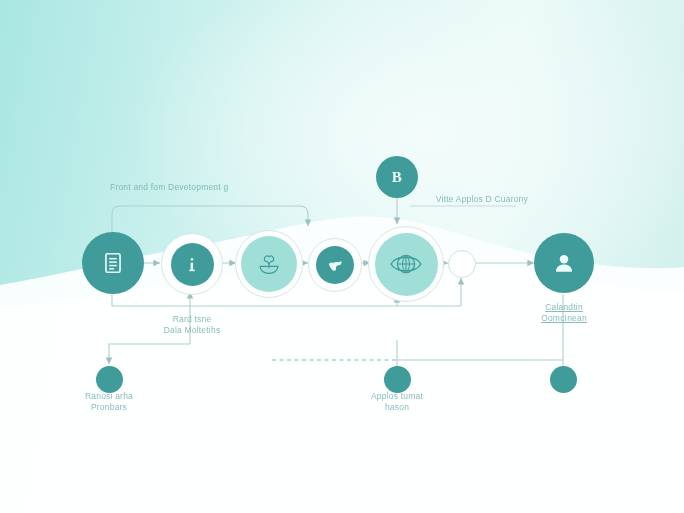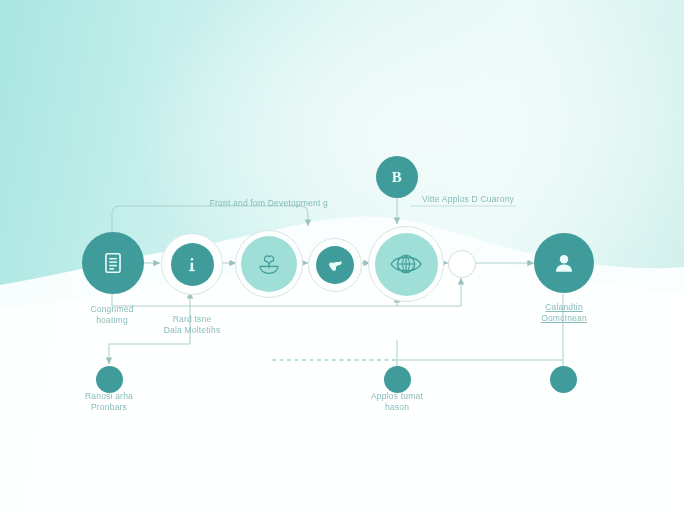--- a/index.html
+++ b/index.html
@@ -92,35 +92,33 @@
 
       <path d="M190,306 L190,344 L109,344 L109,364" marker-end="url(#arw)"></path>
     </g>
 
     <line x1="272" y1="360" x2="398" y2="360" stroke="#7fbdb9" stroke-width="1.1" stroke-dasharray="4,3.5" fill="none"></line>
   </svg>
 
   <div class="node node-fill-teal" style="left:376px;top:156px;width:42px;height:42px;">
     <span class="badge-letter">B</span>
   </div>
-  <div class="lbl lbl-top" style="left:408px;top:194px;width:120px;text-align:center;">Vitte Applos D Cuarony</div>
+  <div class="lbl lbl-top" style="left:408px;top:194px;width:120px;text-align:right;">Vitte Applos D Cuarony</div>
 
-  <div class="lbl lbl-top" style="left:110px;top:198px;width:190px;text-align:right;margin-left:28px;">Front and fom Devetopment g</div>
+  <div class="lbl lbl-top" style="left:110px;top:182px;width:190px;text-align:left;">Front and fom Devetopment g</div>
 
   <div class="node node-fill-teal" style="left:82px;top:232px;width:62px;height:62px;">
     <svg width="26" height="26" viewBox="0 0 24 24">
       <rect x="5.5" y="3.5" width="13" height="17" rx="1.4" fill="none" stroke="#eafbfa" stroke-width="1.5"></rect>
       <line x1="8.5" y1="8" x2="15.5" y2="8" stroke="#eafbfa" stroke-width="1.4"></line>
       <line x1="8.5" y1="11.2" x2="15.5" y2="11.2" stroke="#eafbfa" stroke-width="1.4"></line>
       <line x1="8.5" y1="14.4" x2="15.5" y2="14.4" stroke="#eafbfa" stroke-width="1.4"></line>
       <line x1="8.5" y1="17.4" x2="13" y2="17.4" stroke="#eafbfa" stroke-width="1.4"></line>
     </svg>
   </div>
-  <div class="lbl" style="left:62px;top:304px;width:100px;">Congnmed
-hoatimg</div>
 
   <div class="node node-outline" style="left:161px;top:233px;width:60px;height:60px;">
     <div class="inner inner-teal" style="width:43px;height:43px;">
       <svg width="20" height="20" viewBox="0 0 24 24">
         <circle cx="12" cy="6.4" r="1.55" fill="#eafbfa"></circle>
         <path d="M10.3,10.4 h3 v8.6 h-3 z" fill="#eafbfa"></path>
         <path d="M8.6,19 h6.8 v1.6 h-6.8 z" fill="#eafbfa"></path>
       </svg>
     </div>
   </div>

